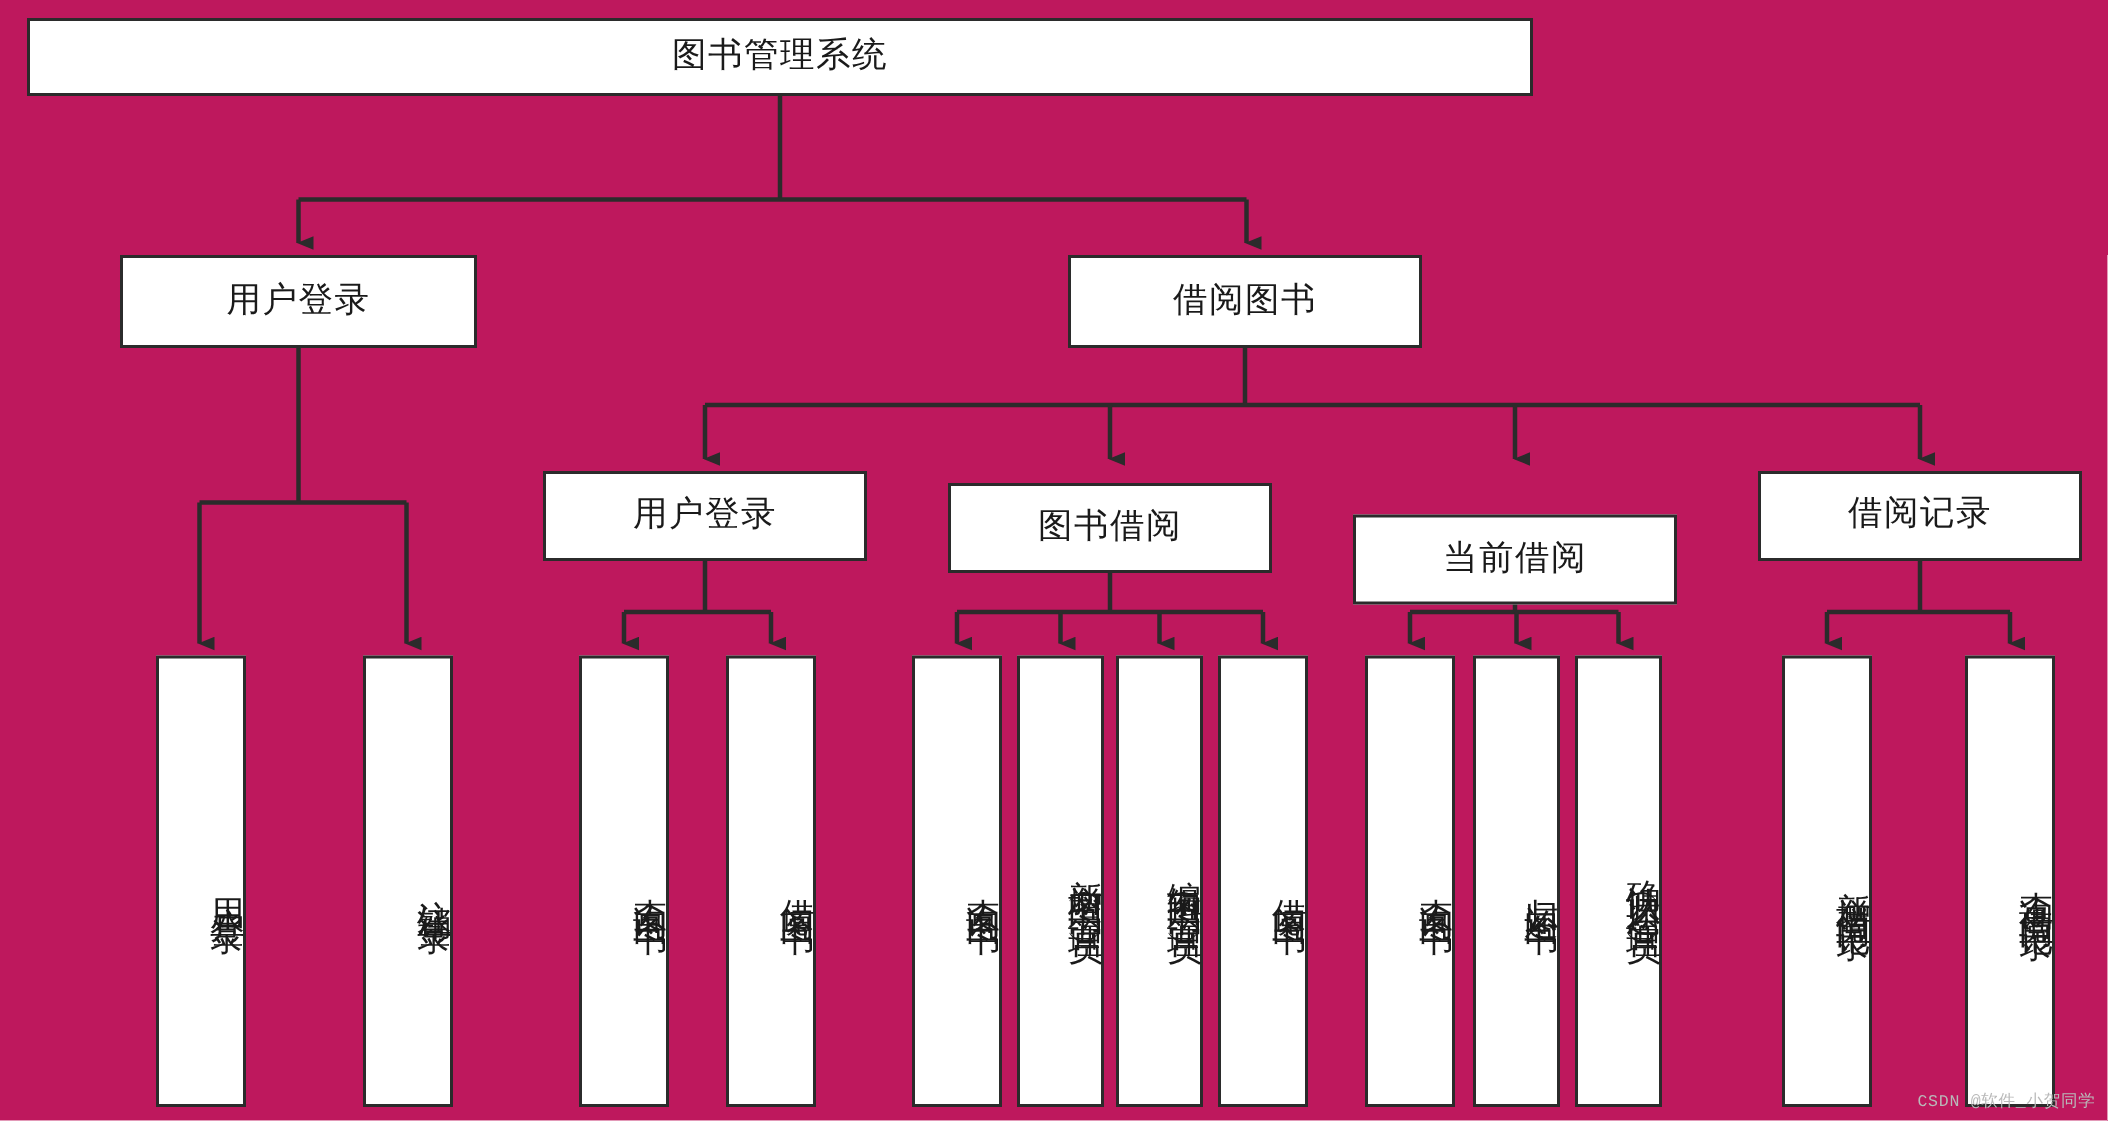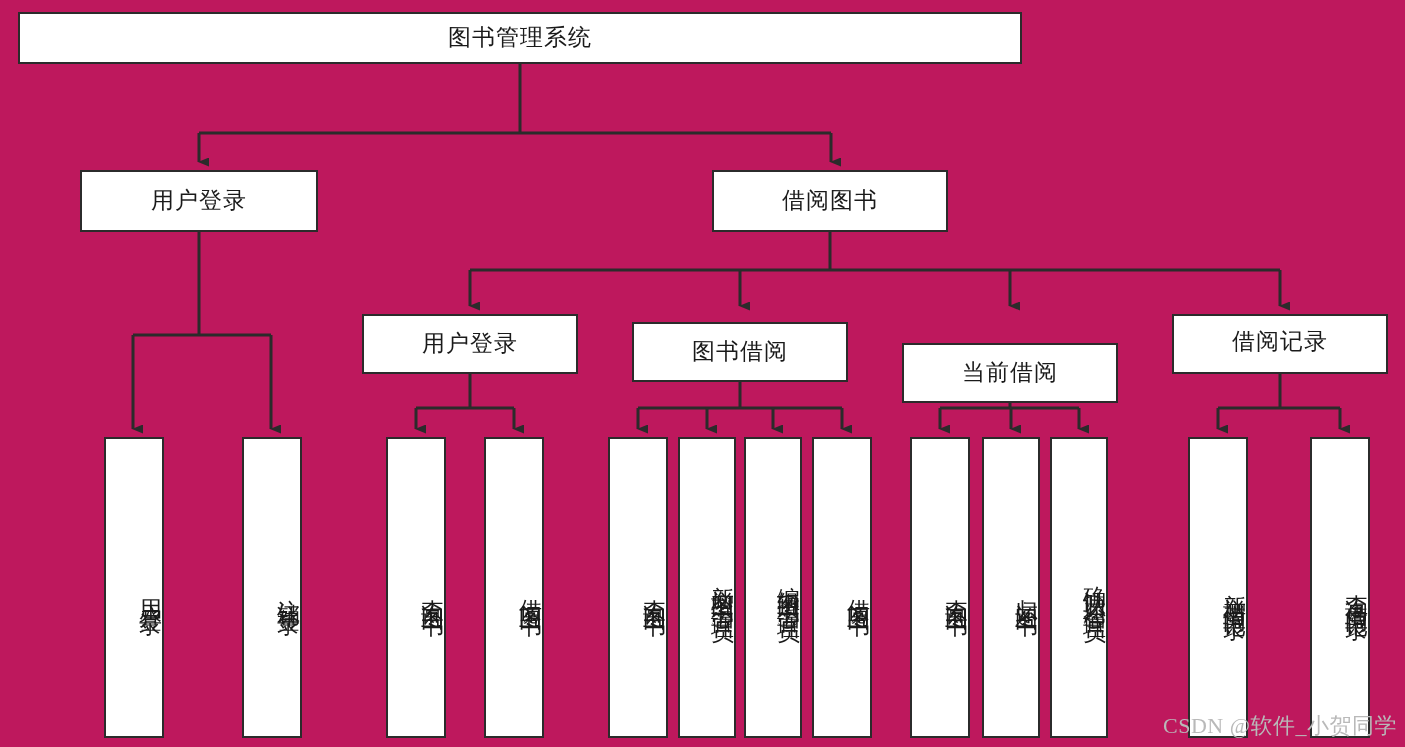--- a/index.html
+++ b/index.html
@@ -53,26 +53,26 @@
   }
   .node.vert .vlabel {
     writing-mode: vertical-rl;
     text-orientation: upright;
     display: block;
   }
   .watermark {
     position: absolute;
     right: 8px;
     bottom: 6px;
-    font-size: 22px;
+    font-size: 11px;
     color: #b9b9b9;
     letter-spacing: 0.5px;
     z-index: 5;
     white-space: nowrap;
-    font-family: Liberation Serif, serif;
+    font-family: Liberation Mono, monospace;
     margin-top: 32px;
   }
 </style>
 </head>
 <body>
 
 <div id="canvas">
 
   <svg id="edges" viewBox="0 0 1405 747" xmlns="http://www.w3.org/2000/svg">
     <defs>

